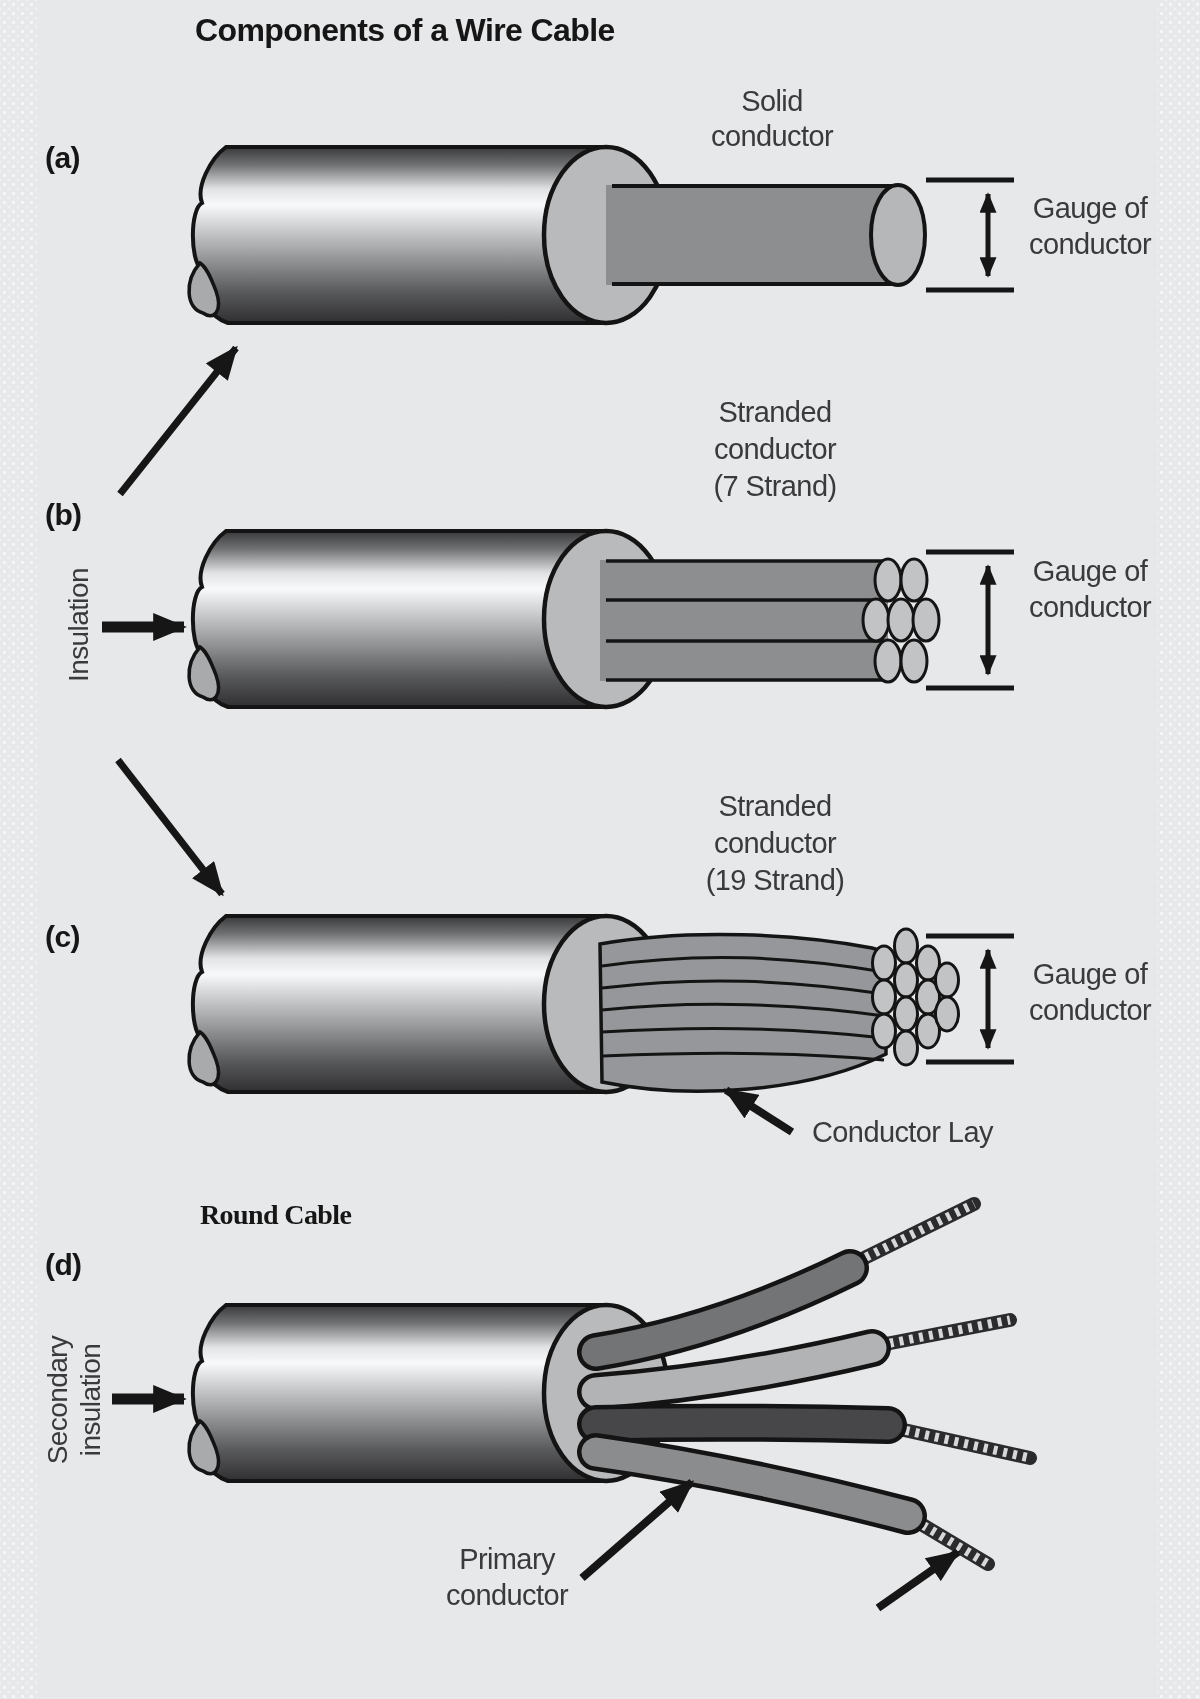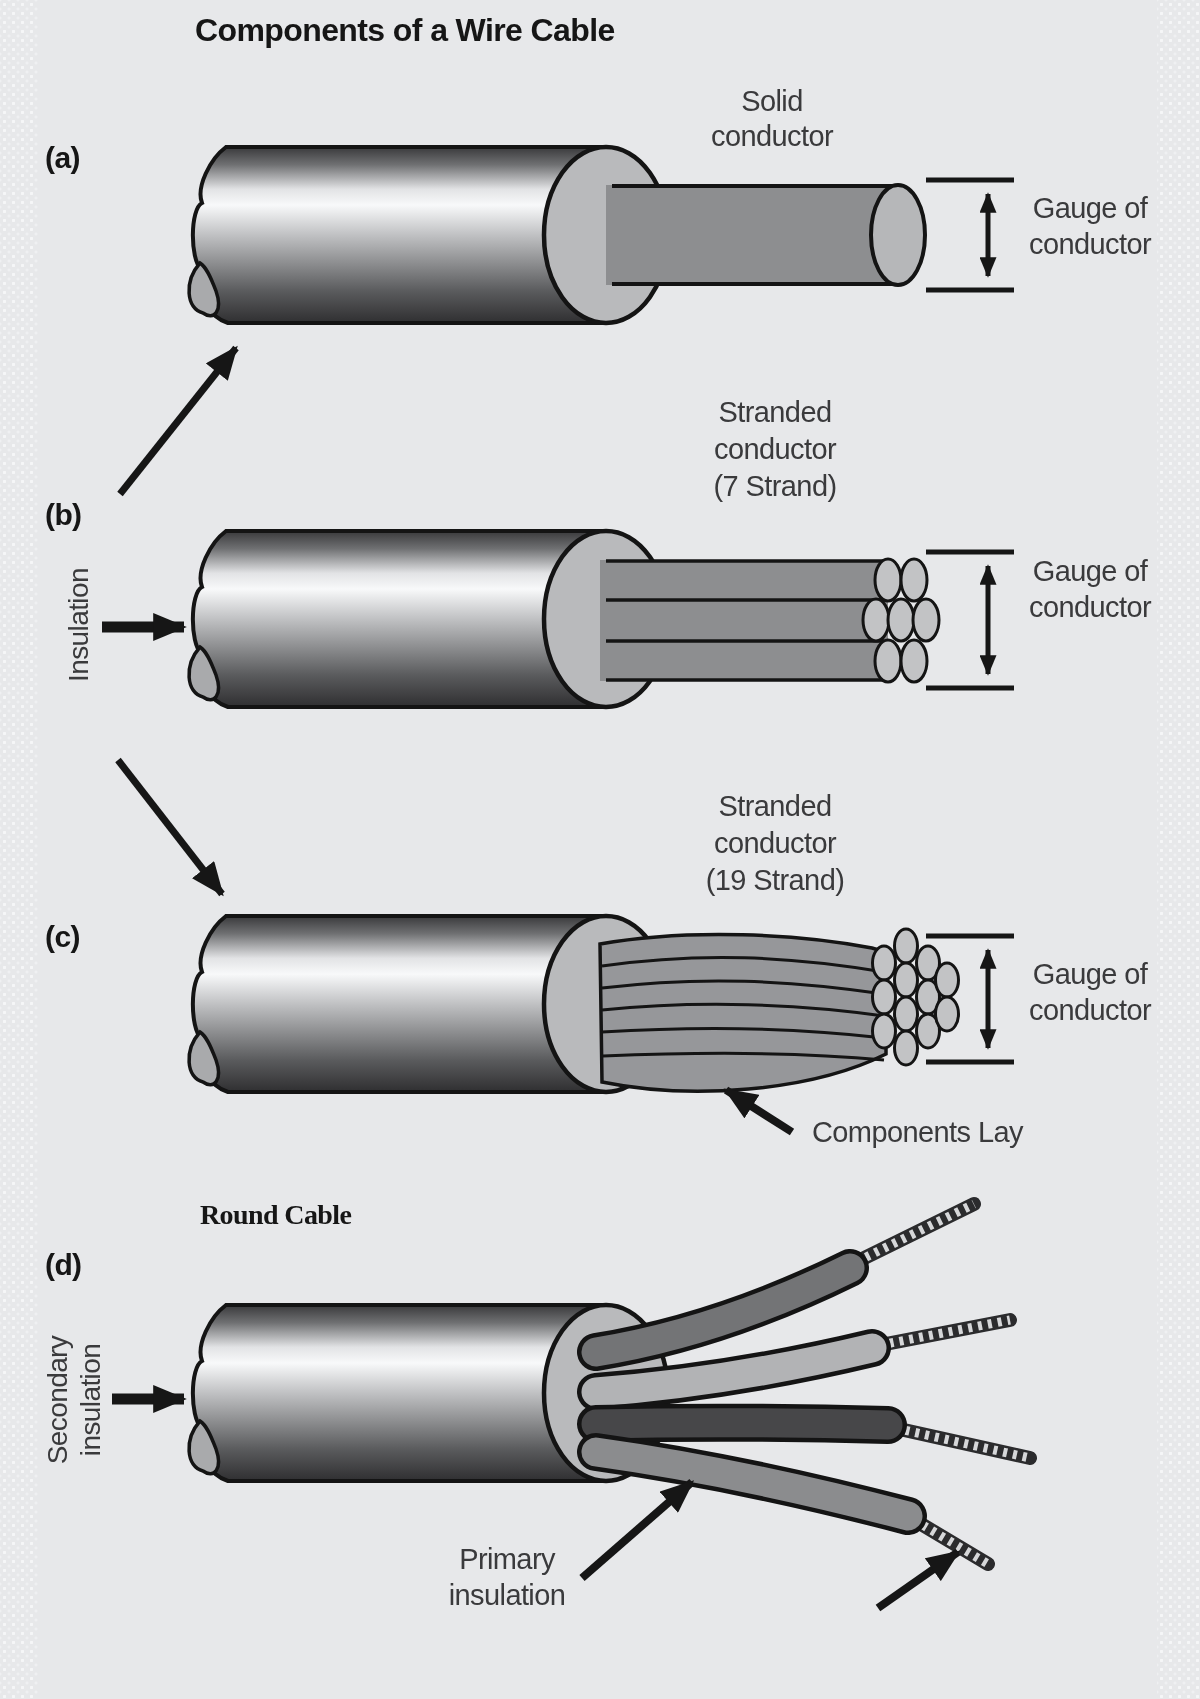--- a/index.html
+++ b/index.html
@@ -207,21 +207,21 @@
 (7 Strand)</div>
   <div class="lbl center" style="left:1090px; top:553px; font-size:29px; line-height:36px;">Gauge of
 conductor</div>
 
   <div class="lbl bold" style="left:45px; top:920px; font-size:30px;">(c)</div>
   <div class="lbl center" style="left:775px; top:788px; font-size:29px; line-height:37px;">Stranded
 conductor
 (19 Strand)</div>
   <div class="lbl center" style="left:1090px; top:956px; font-size:29px; line-height:36px;">Gauge of
 conductor</div>
-  <div class="lbl" style="left:812px; top:1116px; font-size:29px;">Components Lay</div>
+  <div class="lbl" style="left:812px; top:1116px; font-size:29px;">Conductor Lay</div>
 
   <div class="lbl bold" style="left:200px; top:1199px; font-size:28px;font-family:Liberation Serif, serif;">Round Cable</div>
   <div class="lbl bold" style="left:45px; top:1248px; font-size:30px;">(d)</div>
   <div class="lbl rot" style="left:74px; top:1400px; font-size:28px; line-height:33px;">Secondary
 insulation</div>
   <div class="lbl center" style="left:507px; top:1541px; font-size:29px; line-height:36px;">Primary
-insulation</div>
+conductor</div>
 </div>
 
 </body></html>

